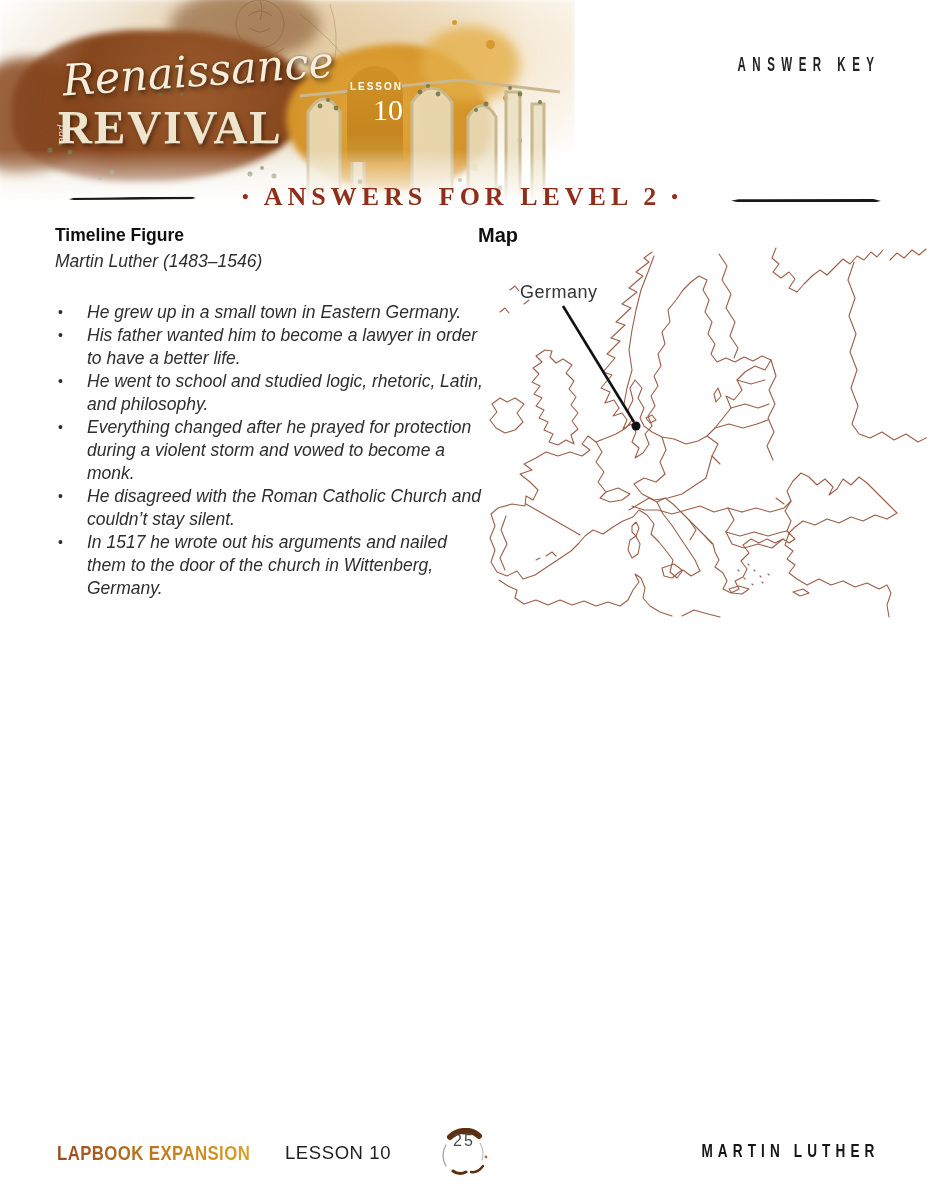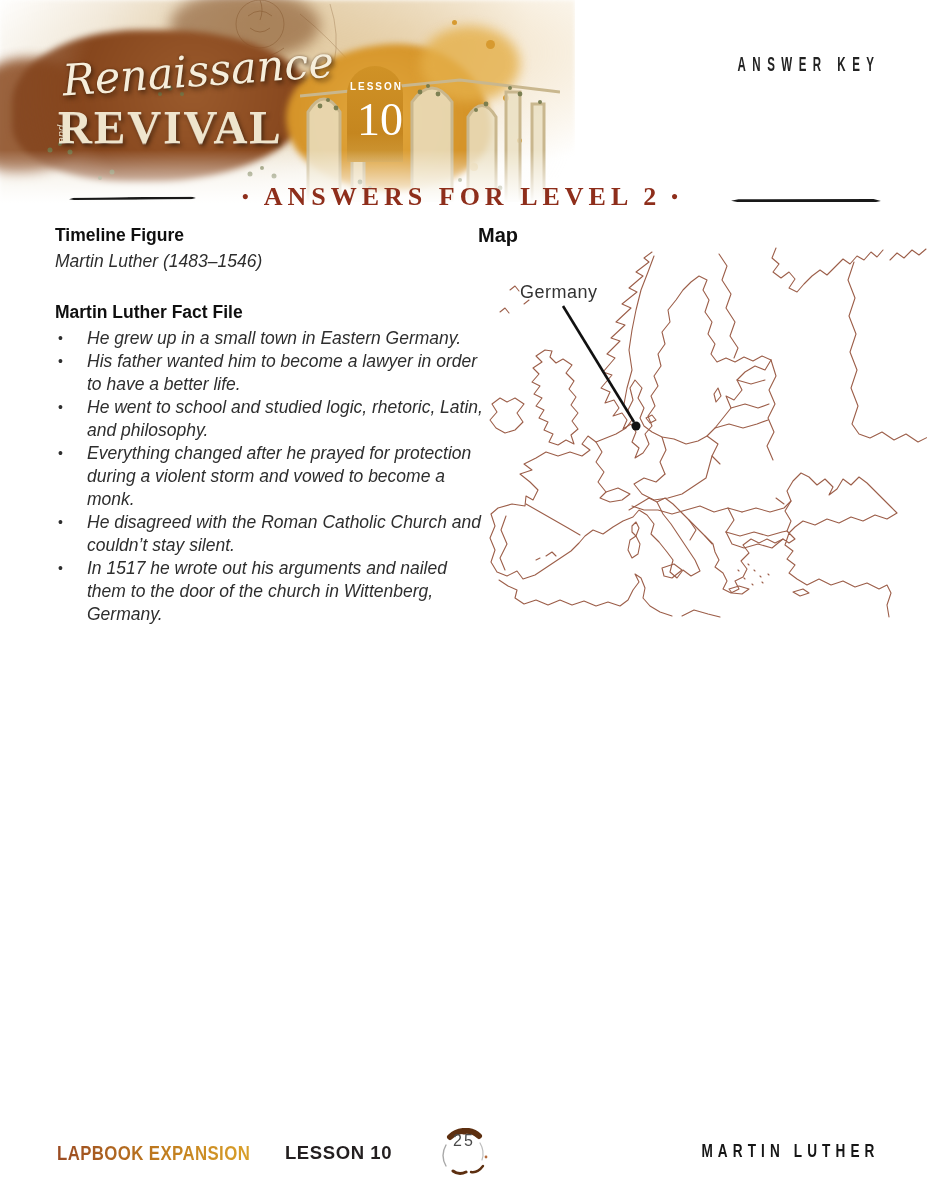--- a/index.html
+++ b/index.html
@@ -34,21 +34,21 @@
   .blob-amber-soft{left:420px;top:26px;width:100px;height:76px;background:#e5b04a;opacity:.8;
     border-radius:50%;filter:blur(6px);}
   .spot{border-radius:50%;background:#d79a30;}
   .ruins{left:300px;top:62px;width:260px;height:140px;}
   .badge{left:347px;top:66px;width:56px;height:96px;background:
       linear-gradient(180deg,#d09226 0%,#c5861f 70%, #cf9a3a 100%);
     border-radius:28px 28px 0 0;text-align:right;}
   .badge-lesson{display:block;margin-top:15px;font-size:10px;font-weight:bold;
     letter-spacing:2px;color:#fff;}
   .badge-num{display:block;margin-top:1px;font-family:"Liberation Serif",serif;
-    font-size:46px;color:#fff;}
+    font-size:30px;color:#fff;}
   .logo-script{left:62px;top:46px;font-family:"DejaVu Serif",serif;font-style:italic;
     font-size:43px;color:#f6eedb;transform:rotate(-4deg);
     text-shadow:2px 3px 5px rgba(50,25,8,.75), 0 0 2px rgba(60,30,10,.5);}
   .logo-caps{left:58px;top:100px;font-family:"Liberation Serif",serif;font-weight:bold;
     font-size:47px;letter-spacing:2px;color:#efe5cd;
     text-shadow:2px 3px 4px rgba(40,20,6,.65), 0 1px 0 #fff8;}
   .logo-and{left:52px;top:128px;font-size:11px;font-style:italic;color:#e8dcc4;
     transform:rotate(-90deg);text-shadow:1px 1px 2px rgba(40,20,6,.6);}
   .white-fade{left:0;top:150px;width:575px;height:68px;
     background:linear-gradient(180deg, rgba(255,255,255,0), #ffffff 78%);}
@@ -79,21 +79,21 @@
   .map-heading{left:478px;top:224px;font-weight:bold;font-size:20px;color:#0f0f0f;}
   .map-box{left:486px;top:246px;width:449px;height:374px;}
   .map-label{font:18px "Liberation Sans",sans-serif;fill:#333;letter-spacing:.5px;}
 
   
   .footer-left{left:57px;top:1141px;white-space:nowrap;}
   .series{display:inline-block;font-weight:bold;font-size:21px;letter-spacing:.5px;
     transform:scaleX(.8);transform-origin:left center;
     background:linear-gradient(90deg,#9a4a22 0%,#c07c1e 55%,#d9a02a 100%);
     -webkit-background-clip:text;background-clip:text;color:transparent;}
-  .lesson{display:inline-block;font-weight:bold;font-size:18.5px;color:#231f20;
+  .lesson{display:inline-block;font-weight:normal;font-size:18.5px;color:#231f20;
     letter-spacing:.6px;margin-left:-18px;vertical-align:1px;}
   .page-circle{left:440px;top:1128px;width:48px;height:48px;}
   .page-num{position:absolute;left:0;top:4px;width:48px;text-align:center;
     font-size:16px;letter-spacing:2px;color:#4a4a4a;}
   .footer-right{right:47px;top:1142px;font-weight:bold;font-size:16px;color:#161616;
     letter-spacing:6px;transform:scale(.85,1.1);transform-origin:right top;white-space:nowrap;}
 </style>
 </head>
 <body>
 
@@ -183,21 +183,20 @@
 </div>
 <div class="abs rule rule-left"></div>
 <div class="abs rule rule-right"></div>
 
 <div class="abs left-col">
   <p class="h-bold">Timeline Figure</p>
   <div class="italic">Martin Luther (1483–1546)</div>
 
   <div class="gap"></div>
 
-  <p class="h-bold">Martin Luther Fact File</p>
 
   <div class="bullet-row">
     <span class="bullet-mark">•</span>
     <span class="bullet-text italic">He grew up in a small town in Eastern Germany.</span>
   </div>
   <div class="bullet-row">
     <span class="bullet-mark">•</span>
     <span class="bullet-text italic">His father wanted him to become a lawyer in order to have a better life.</span>
   </div>
 

